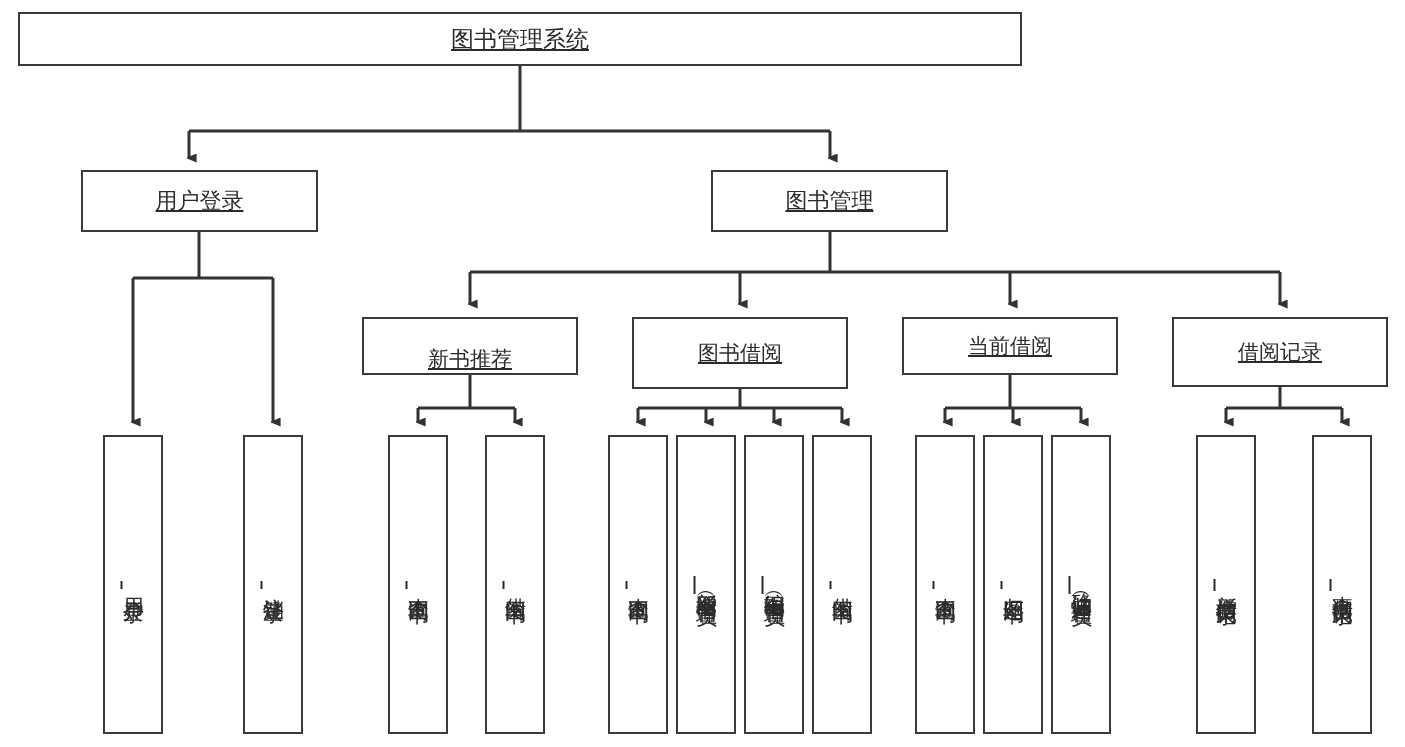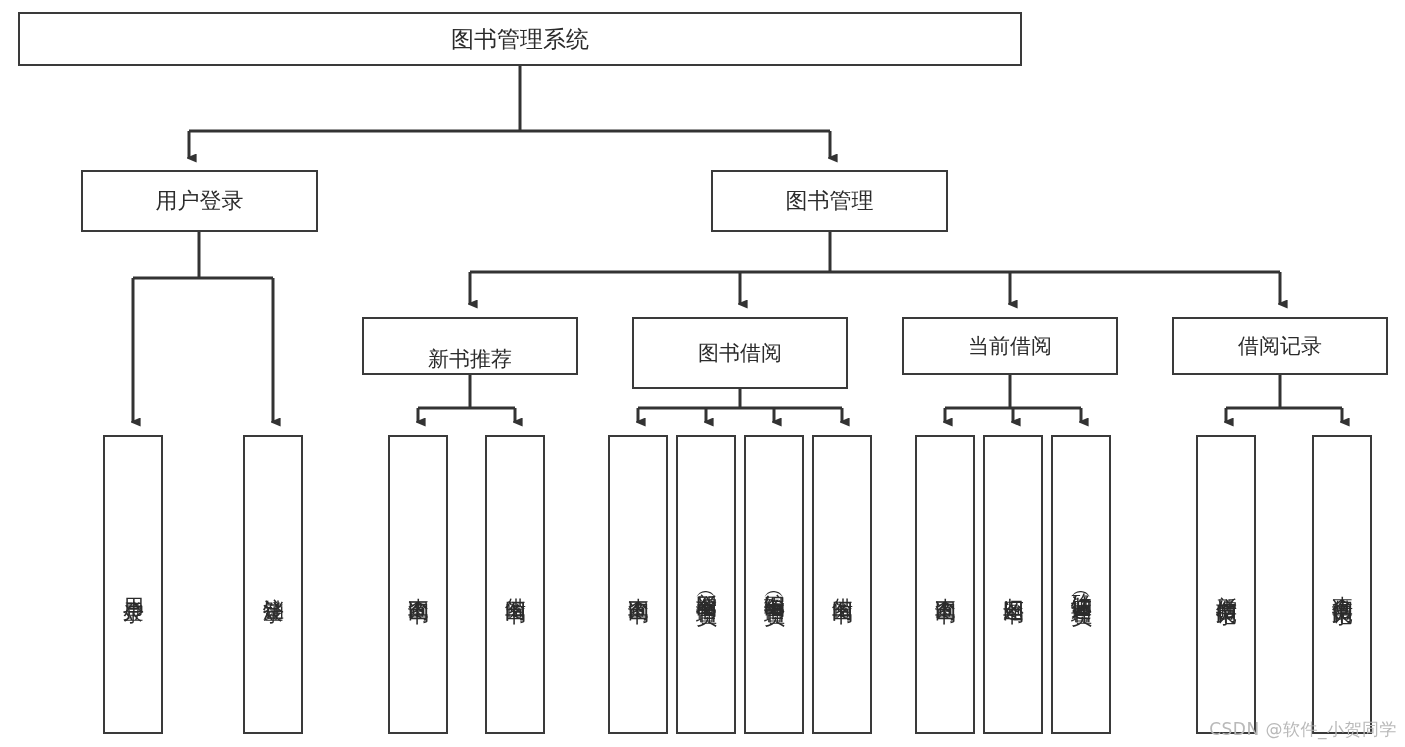--- a/index.html
+++ b/index.html
@@ -48,20 +48,21 @@
   .node.leaf .label {
     writing-mode: vertical-rl;
     text-orientation: upright;
     white-space: normal;
     display: block;
     max-height: 100%;
   }
   .node .label {
     display: block;
     white-space: nowrap;
+    text-decoration: underline;
   }
   svg.edges {
     position: absolute;
     left: 0;
     top: 0;
     width: 1405px;
     height: 747px;
     pointer-events: none;
   }
   .watermark {
@@ -144,21 +145,21 @@
 
   <div class="node level3" style="left:362px; top:317px; width:216px; height:58px;align-items:flex-end;">
     <span class="label">新书推荐</span>
   </div>
   <div class="node level3" style="left:632px; top:317px; width:216px; height:72px;">
     <span class="label">图书借阅</span>
   </div>
   <div class="node level3" style="left:902px; top:317px; width:216px; height:58px;">
     <span class="label">当前借阅</span>
   </div>
-  <div class="node level3" style="left:1172px; top:317px; width:216px; height:58px;">
+  <div class="node level3" style="left:1172px; top:317px; width:216px; height:70px;">
     <span class="label">借阅记录</span>
   </div>
 
   <div class="node leaf" style="left:103px; top:435px; width:60px; height:299px;">
     <span class="label">用户登录</span>
   </div>
   <div class="node leaf" style="left:243px; top:435px; width:60px; height:299px;">
     <span class="label">注销登录</span>
   </div>
 
@@ -192,15 +193,14 @@
     <span class="label">确认归还（管理员）</span>
   </div>
 
   <div class="node leaf" style="left:1196px; top:435px; width:60px; height:299px;">
     <span class="label">新增借阅记录</span>
   </div>
   <div class="node leaf" style="left:1312px; top:435px; width:60px; height:299px;">
     <span class="label">查询借阅记录</span>
   </div>
 
-  <div class="watermark">CSDN @软件_小贺同学</div>
 
 </div>
 
 </body></html>

